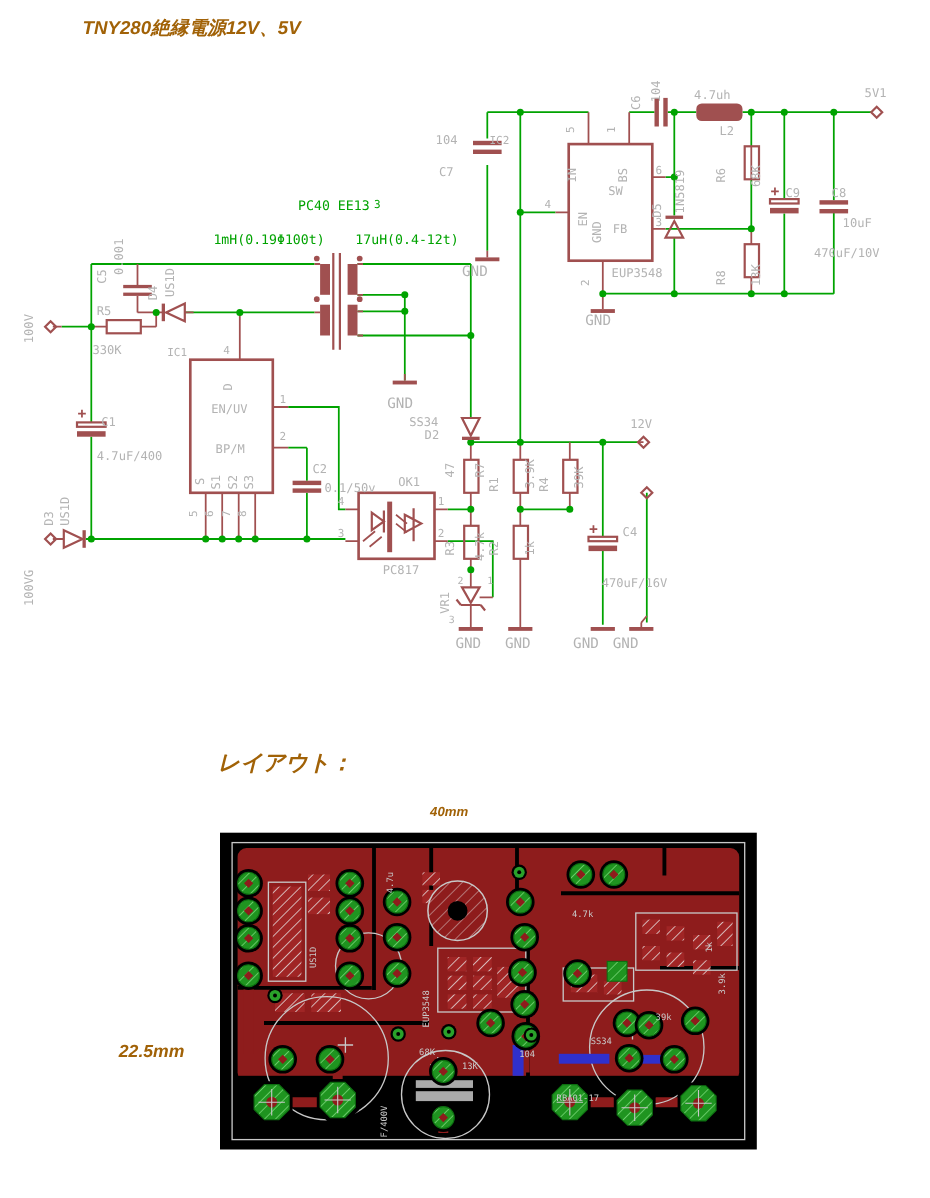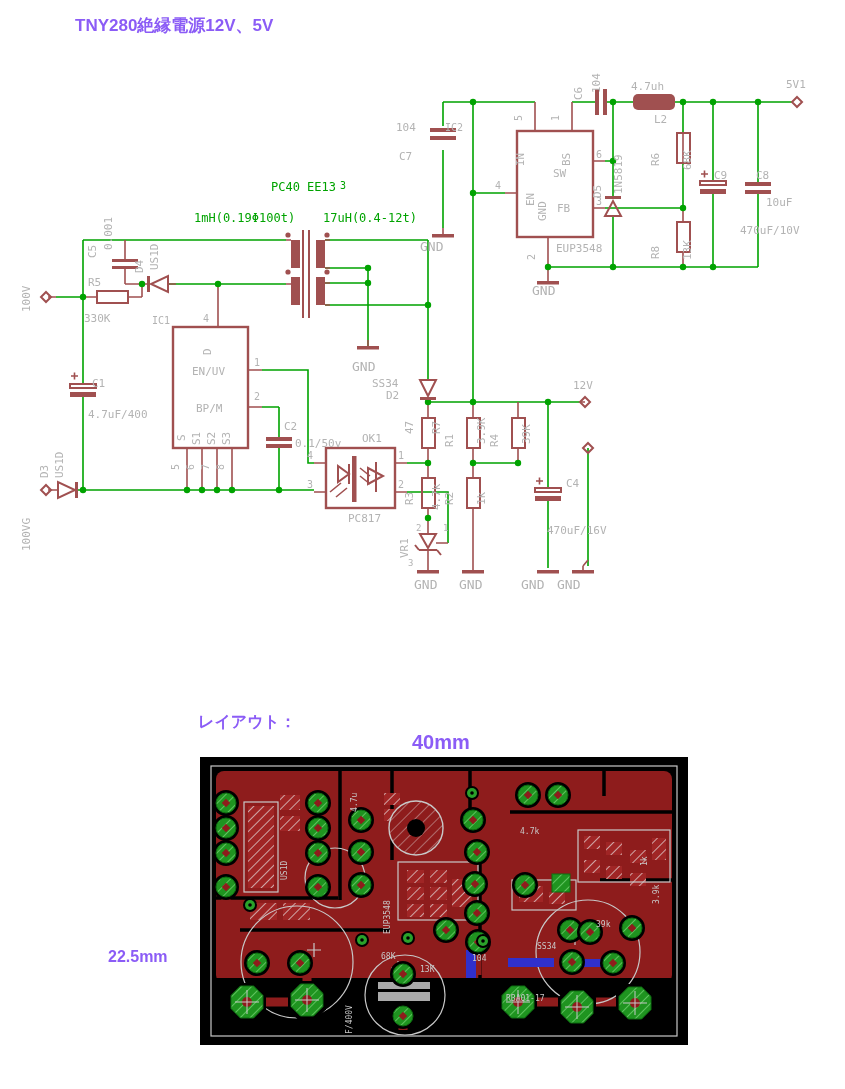--- a/index.html
+++ b/index.html
@@ -1,21 +1,21 @@
 <!DOCTYPE html>
 <html style="--wire: #00a300; --sym: #a05050; --silk: #c8c8c8; --copper: #8e1c1c; --blue: #3030cc; --bbg: #000000;"><head>
 <meta charset="utf-8">
 <style>
   html,body{margin:0;padding:0;background:#fff;}
   #stage{position:relative;width:845px;height:1089px;background:#fff;overflow:hidden;
          font-family:"Liberation Sans", sans-serif;}
-  .heading{position:absolute;color:#8b5cf6;font-weight:bold;white-space:nowrap;}
+  .heading{position:absolute;color:#a16207;font-weight:bold;white-space:nowrap;font-style:italic;}
   #page-title{left:75px;top:14px;font-size:17px;}
-  #layout-heading{left:198px;top:712px;font-size:16px;}
-  #dim-width{left:412px;top:731px;font-size:20px;}
+  #layout-heading{left:198px;top:680px;font-size:20px;}
+  #dim-width{left:391px;top:731px;font-size:12px;}
   #dim-height{left:108px;top:948px;font-size:16px;}
   svg text{font-family:"DejaVu Sans Mono", monospace;}
   .w{stroke:var(--wire);stroke-width:1.6;fill:none;}
   .p{stroke:var(--sym);stroke-width:1.6;fill:none;}
   .ps{stroke:var(--sym);stroke-width:2;fill:none;}
   .box{stroke:var(--sym);stroke-width:2.4;fill:none;}
   .pf{fill:var(--sym);}
   .dot{fill:var(--wire);}
   .silk{stroke:var(--silk);stroke-width:1.2;fill:none;}
 </style>

